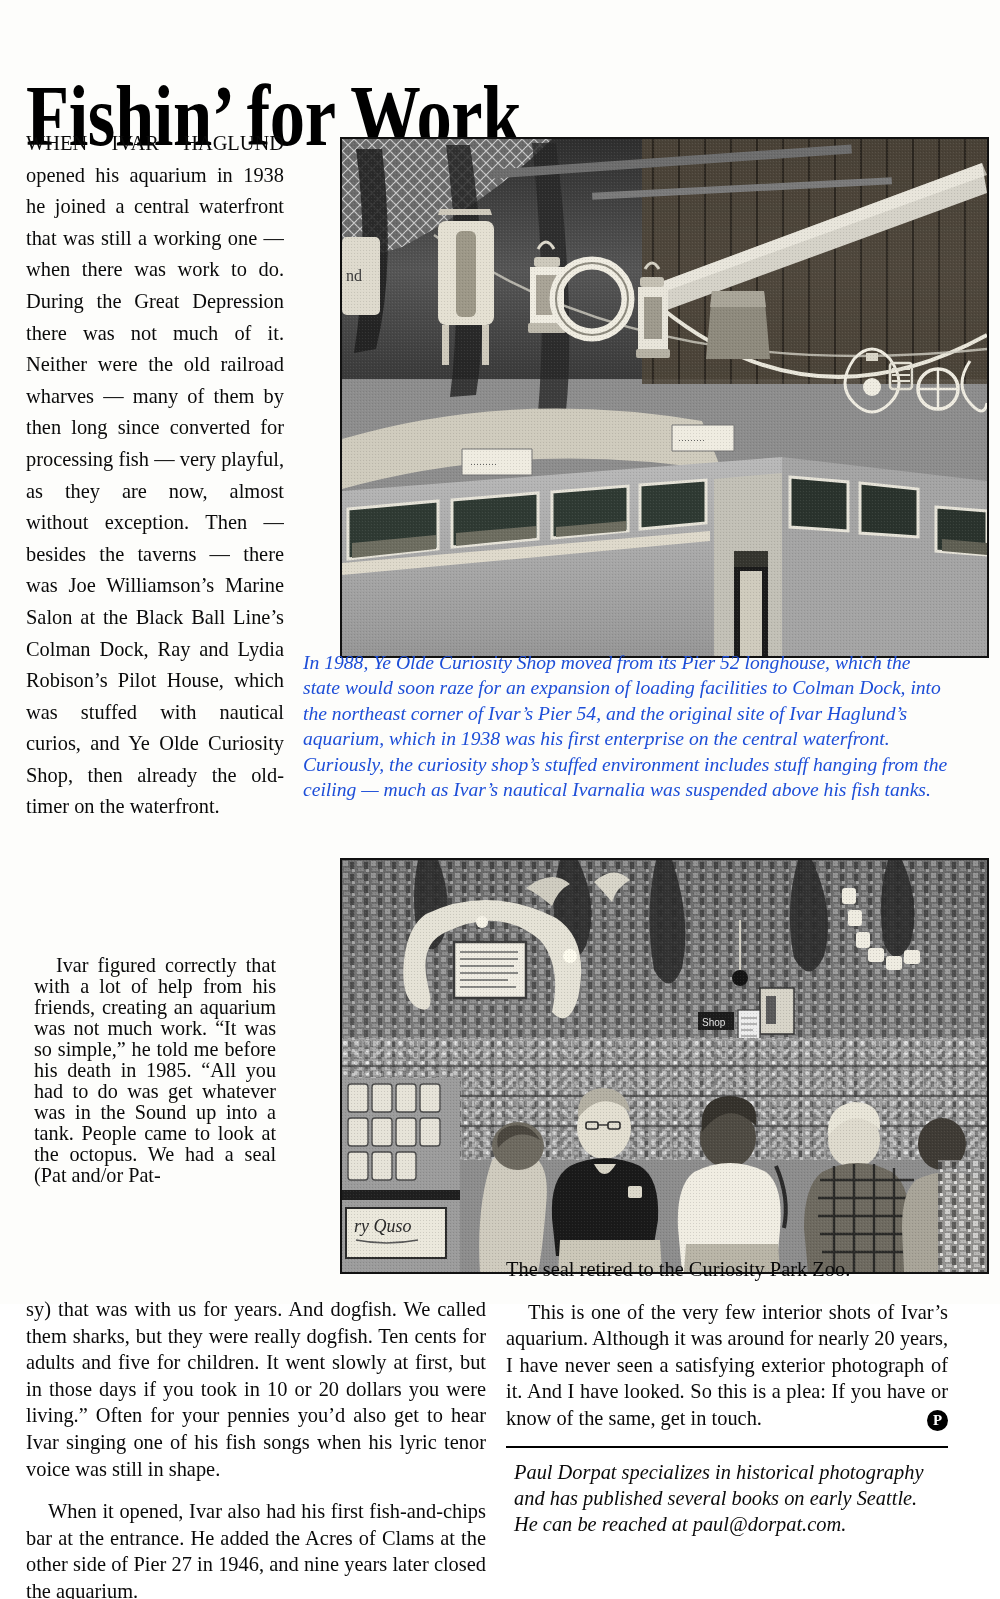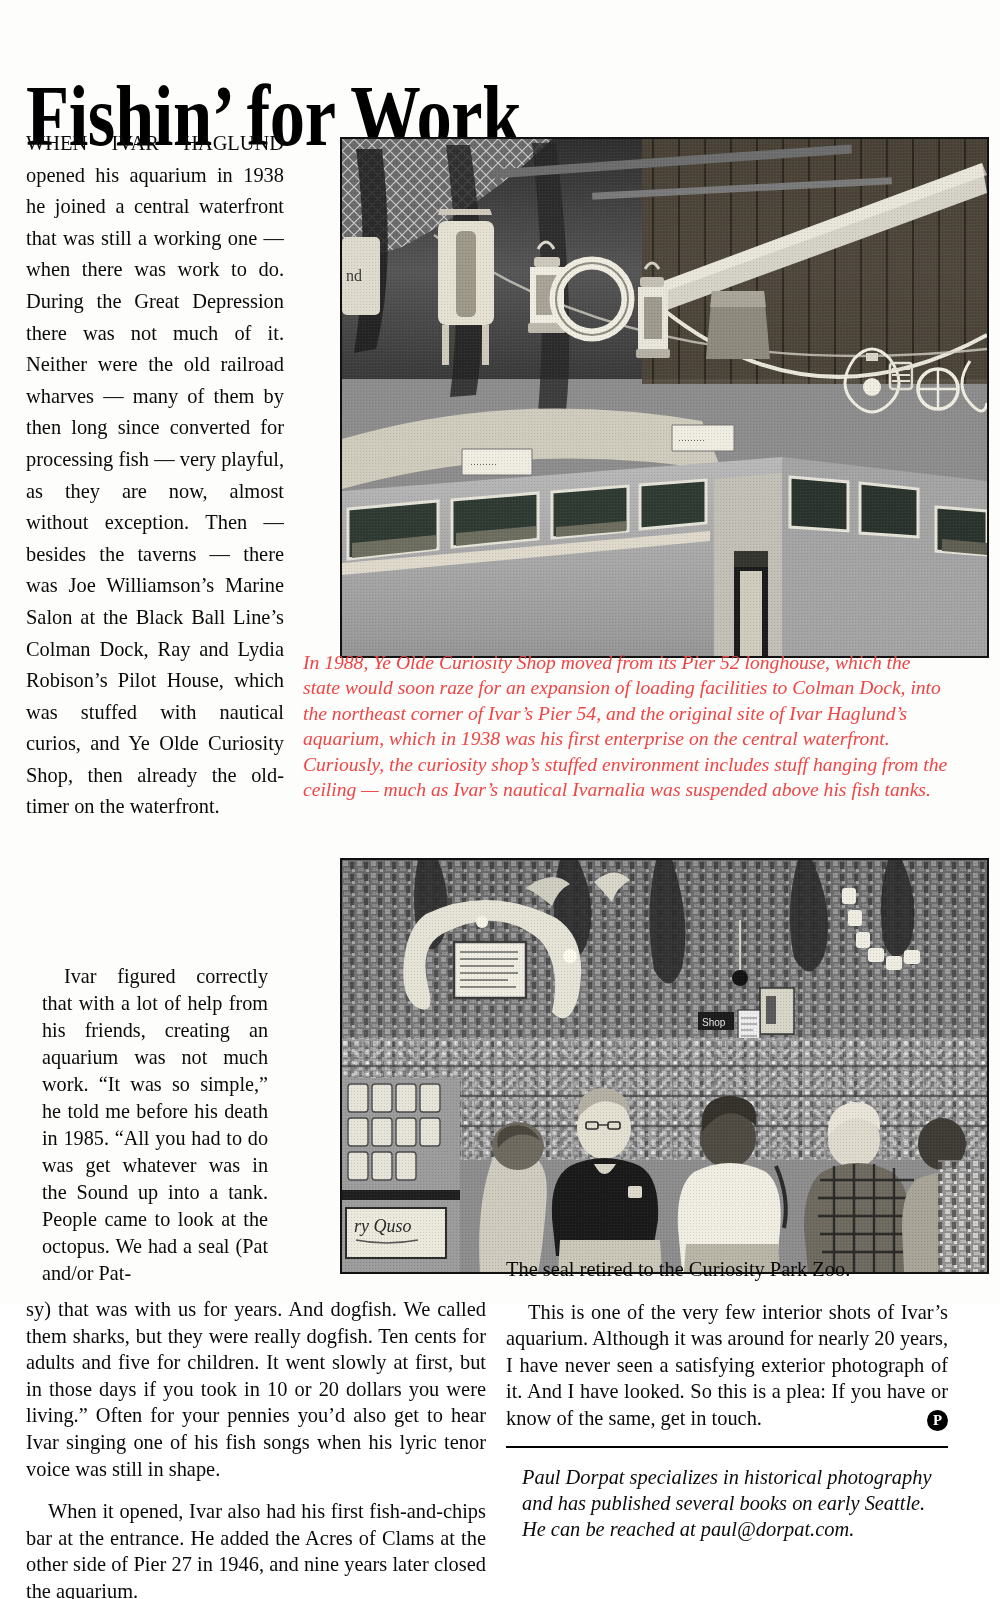--- a/index.html
+++ b/index.html
@@ -57,24 +57,24 @@
   }
 
   .col-left-mid {
     position: absolute;
     left: 26px;
     top: 947px;
     width: 258px;
   }
   .tight-para {
     font-size: 20.2px;
-    line-height: 27px;
+    line-height: 21px;
     text-align: justify;
     text-justify: inter-word;
-    margin: 16px;
+    margin: 8px;
     text-indent: 22px;
     hyphens: auto;
   }
 
   
   .col-bottom-left {
     position: absolute;
     left: 26px;
     top: 1296px;
     width: 460px;
@@ -115,21 +115,21 @@
   .byline-rule {
     border: none;
     border-top: 2.5px solid #000;
     margin: 14px 0 11px 0;
     width: 100%;
   }
   .byline {
     font-style: italic;
     font-size: 20.4px;
     line-height: 26.4px;
-    margin: 16px;
+    margin: 8px;
     text-align: left;
   }
 
   
   .photo {
     position: absolute;
     border: 2.5px solid #111;
     background: #8d8d8d;
     overflow: hidden;
   }
@@ -151,21 +151,21 @@
   .caption {
     position: absolute;
     left: 303px;
     top: 650px;
     width: 646px;
     font-style: italic;
     font-size: 19.6px;
     line-height: 25.4px;
     margin: 0;
     text-align: left;
-    color: #ef4444;
+    color: #1d4ed8;
   }
 </style>
 </head>
 <body>
 
 <div class="page">
 
   <h1 class="headline">Fishin’ for Work</h1>
 
   <figure class="photo" id="photo-aquarium">

